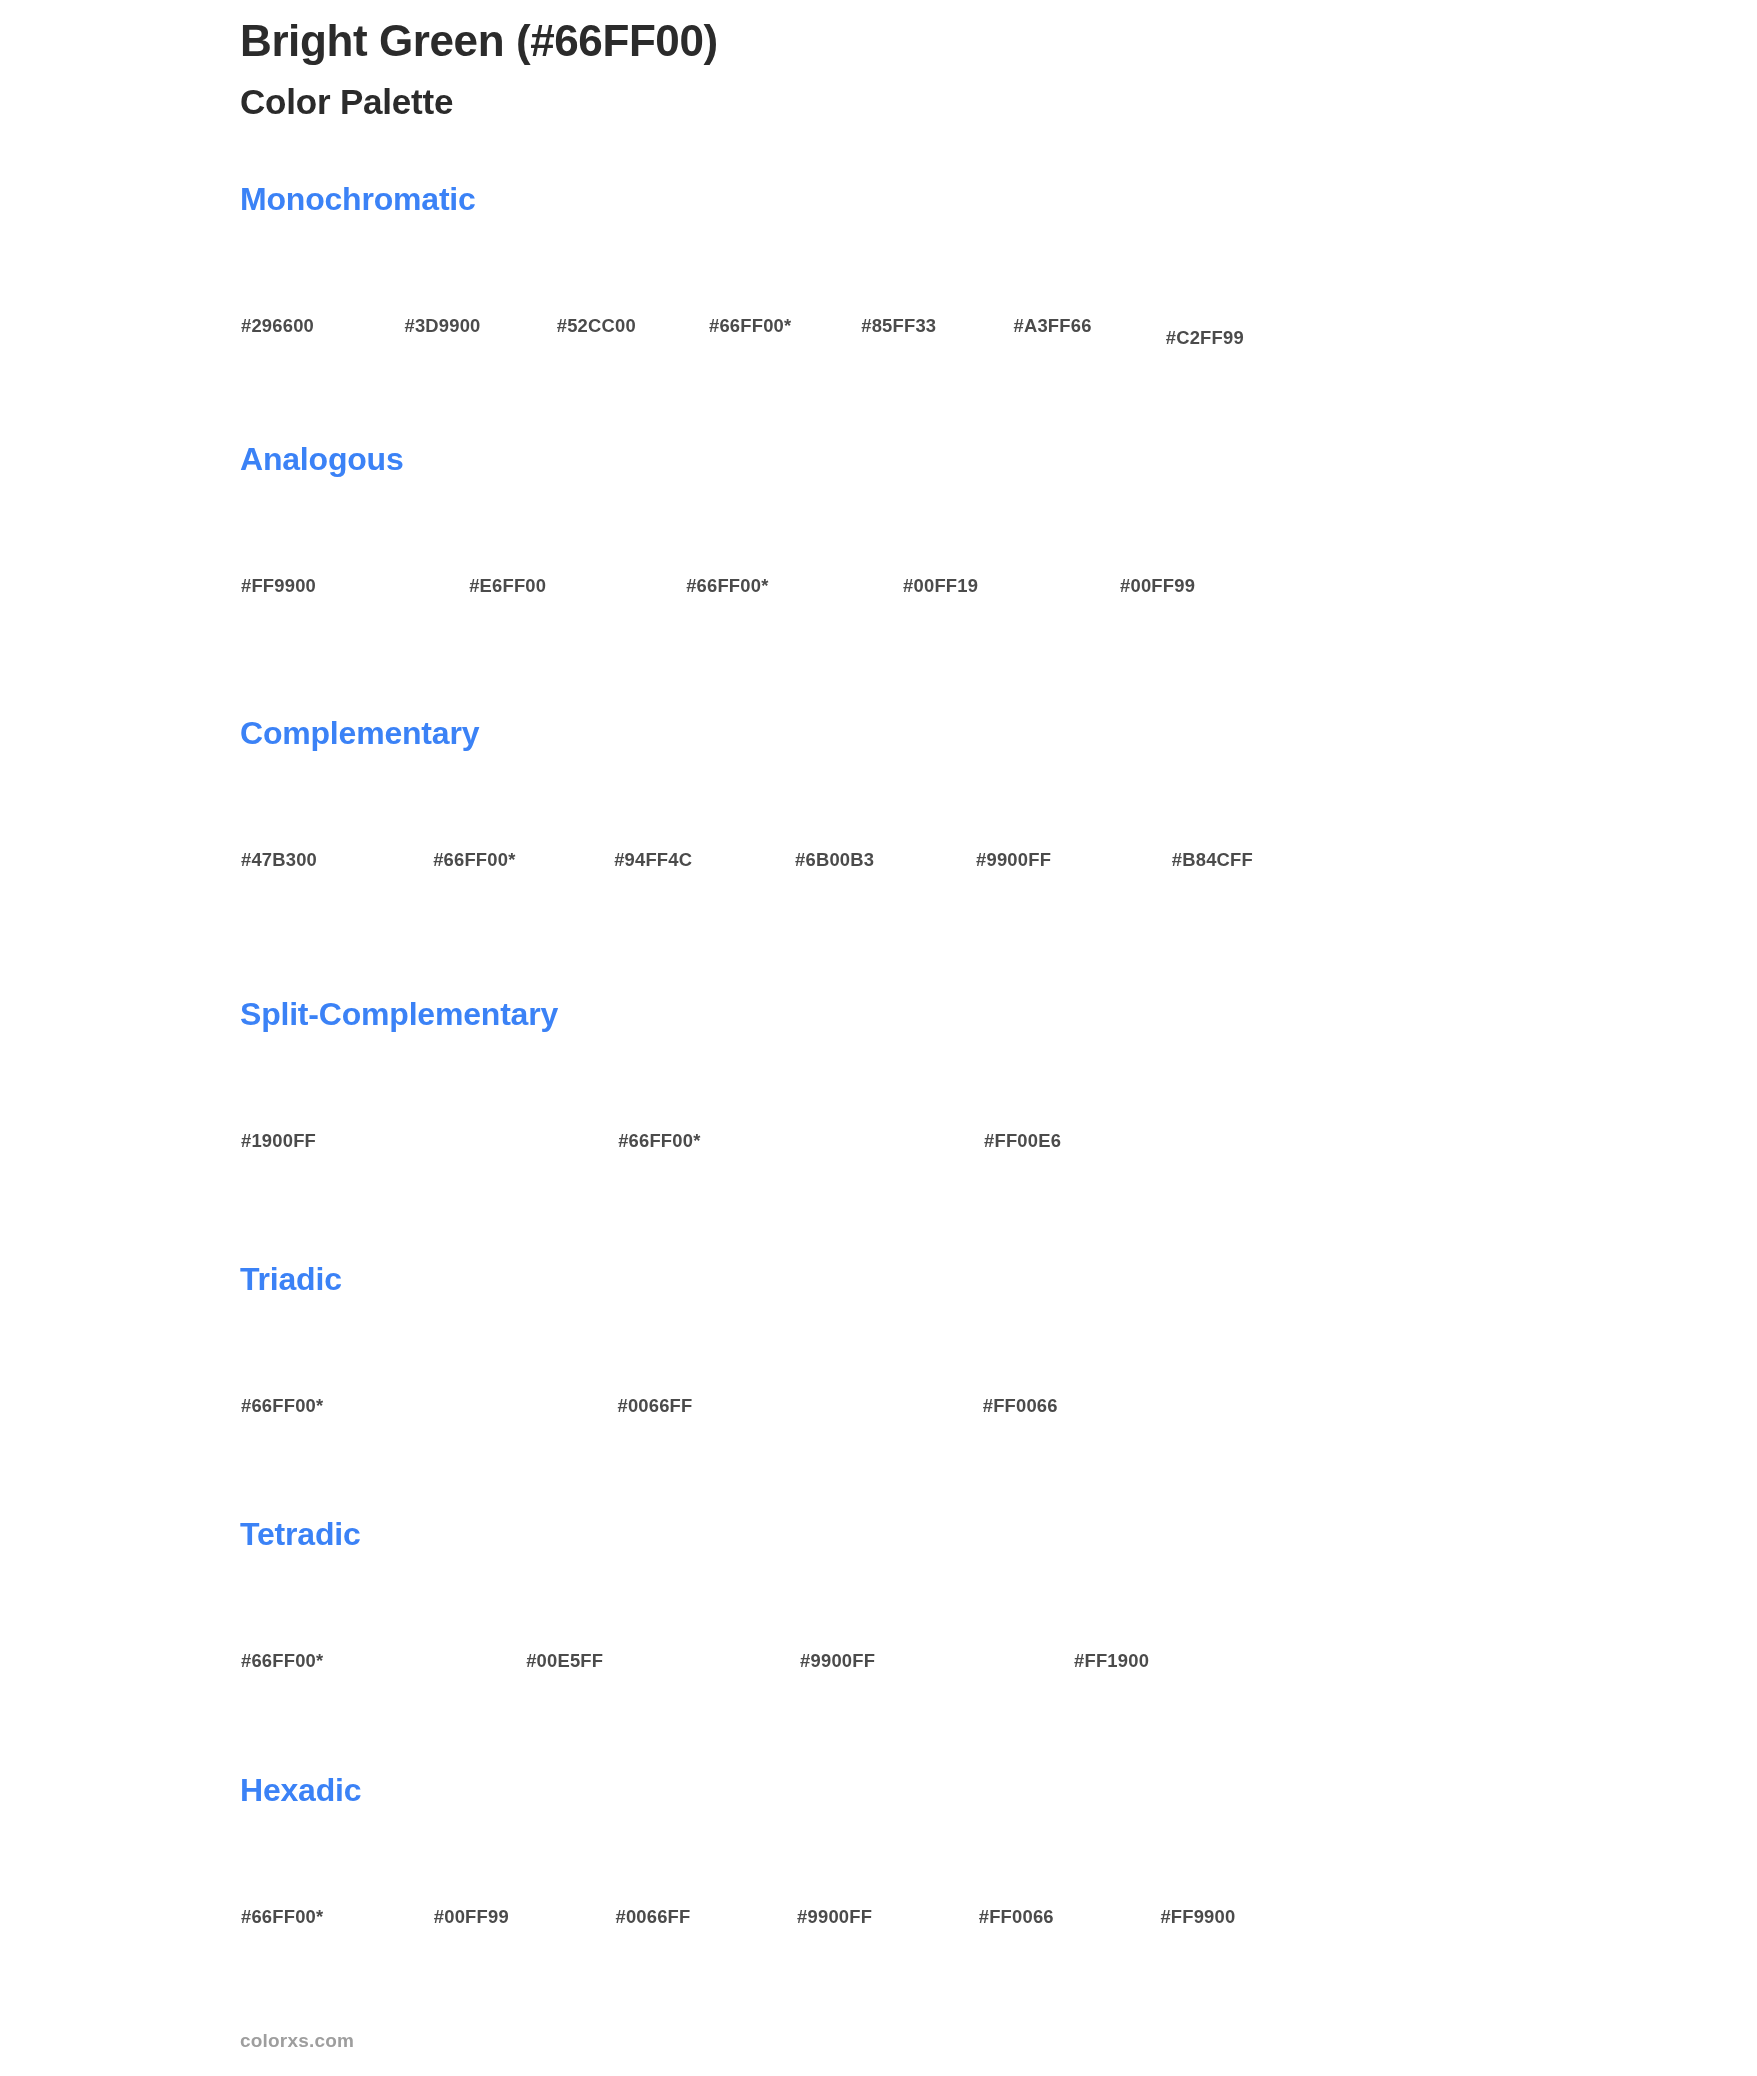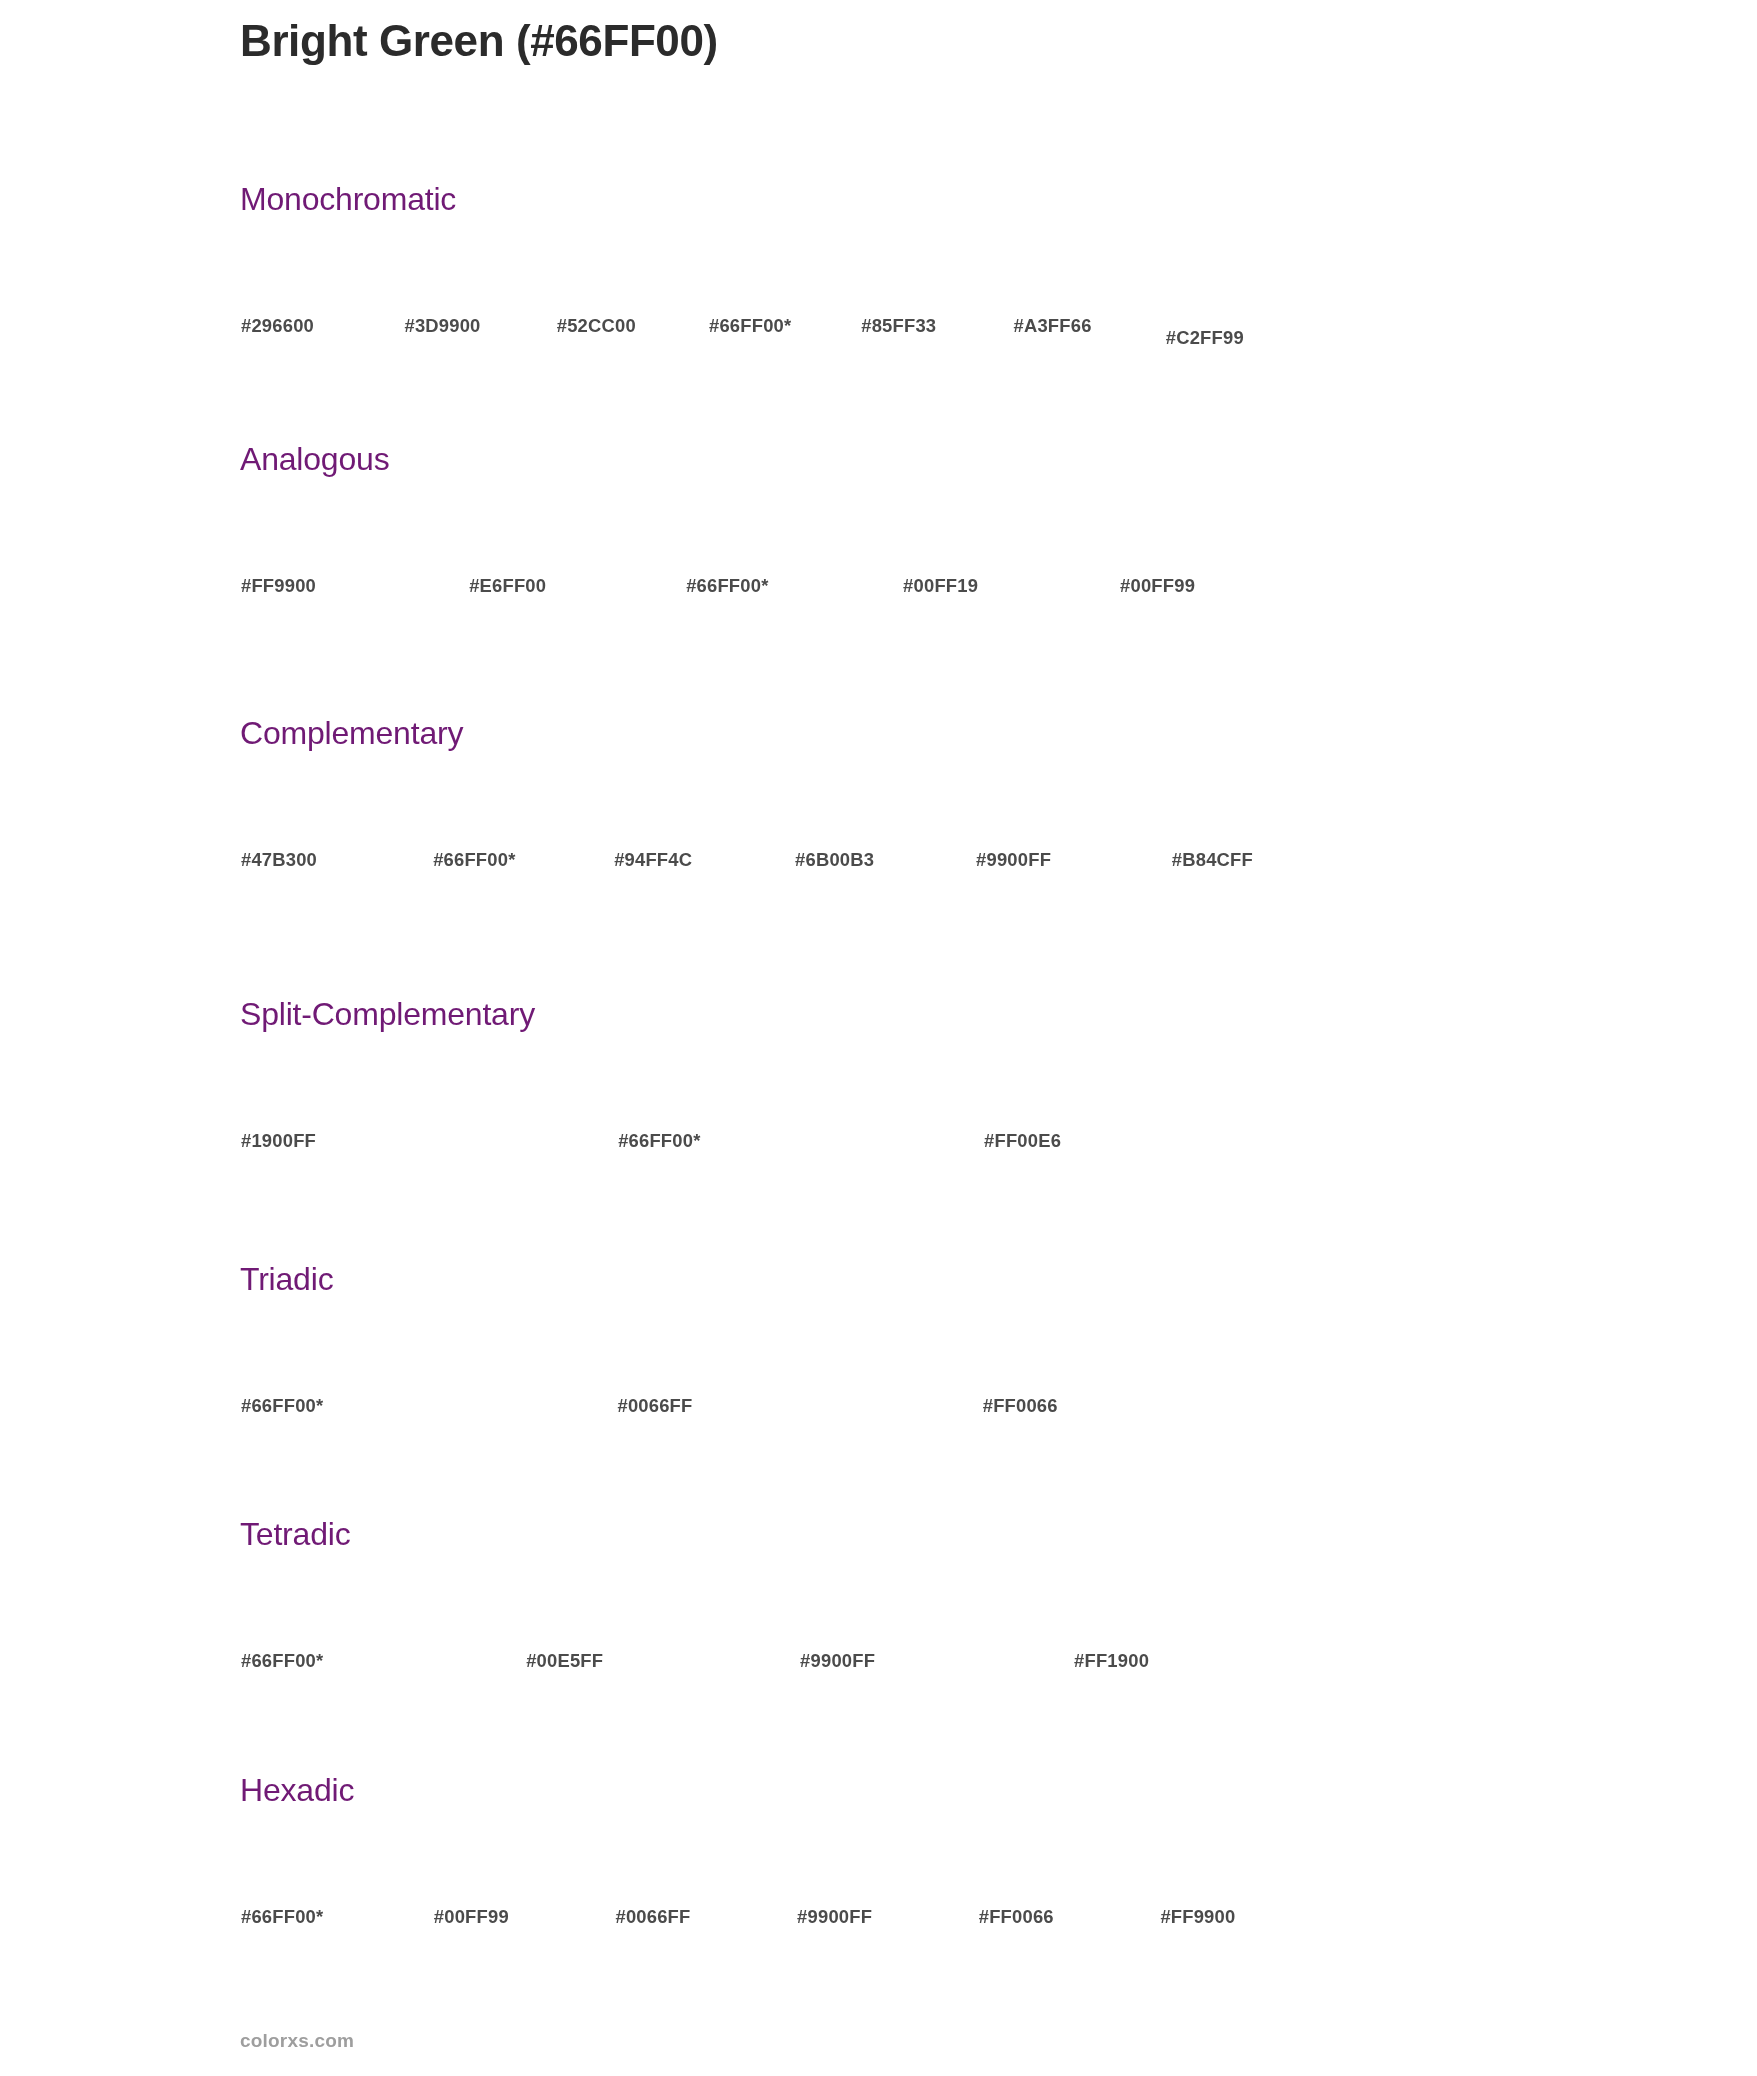--- a/index.html
+++ b/index.html
@@ -56,22 +56,22 @@
     position: relative;
     margin: 0 0 0 0;
   }
   .section-title {
     position: absolute;
     left: 240px;
     top: 0;
     margin: 0;
     font-size: 32px;
     line-height: 38px;
-    font-weight: 400;
-    color: #701a75;
+    font-weight: 700;
+    color: #3b82f6;
     letter-spacing: -0.2px;
     white-space: nowrap;
   }
   .strip {
     position: absolute;
     left: 241px;
     display: flex;
     align-items: center;
   }
   .swatch {
@@ -103,20 +103,21 @@
     letter-spacing: 0.2px;
   }
 </style>
 </head>
 <body>
 
 <div class="page">
 
   <div class="header">
     <h1 class="page-title">Bright Green (#66FF00)</h1>
+    <h2 class="page-subtitle">Color Palette</h2>
   </div>
 
   <div class="sections" id="sections-root">
       <div class="section" style="position: absolute; left: 0px; top: 0px; width: 1757px;">
         <h3 class="section-title">Monochromatic</h3>
         <div class="strip" style="top: 83px; height: 158px; width: 1077px;">
           <div class="swatch" style="background: rgb(41, 102, 0); z-index: 7;">
             <span class="swatch-label">#296600</span>
           </div>
           <div class="swatch" style="background: rgb(61, 153, 0); z-index: 6; margin-left: -11.2px;">

